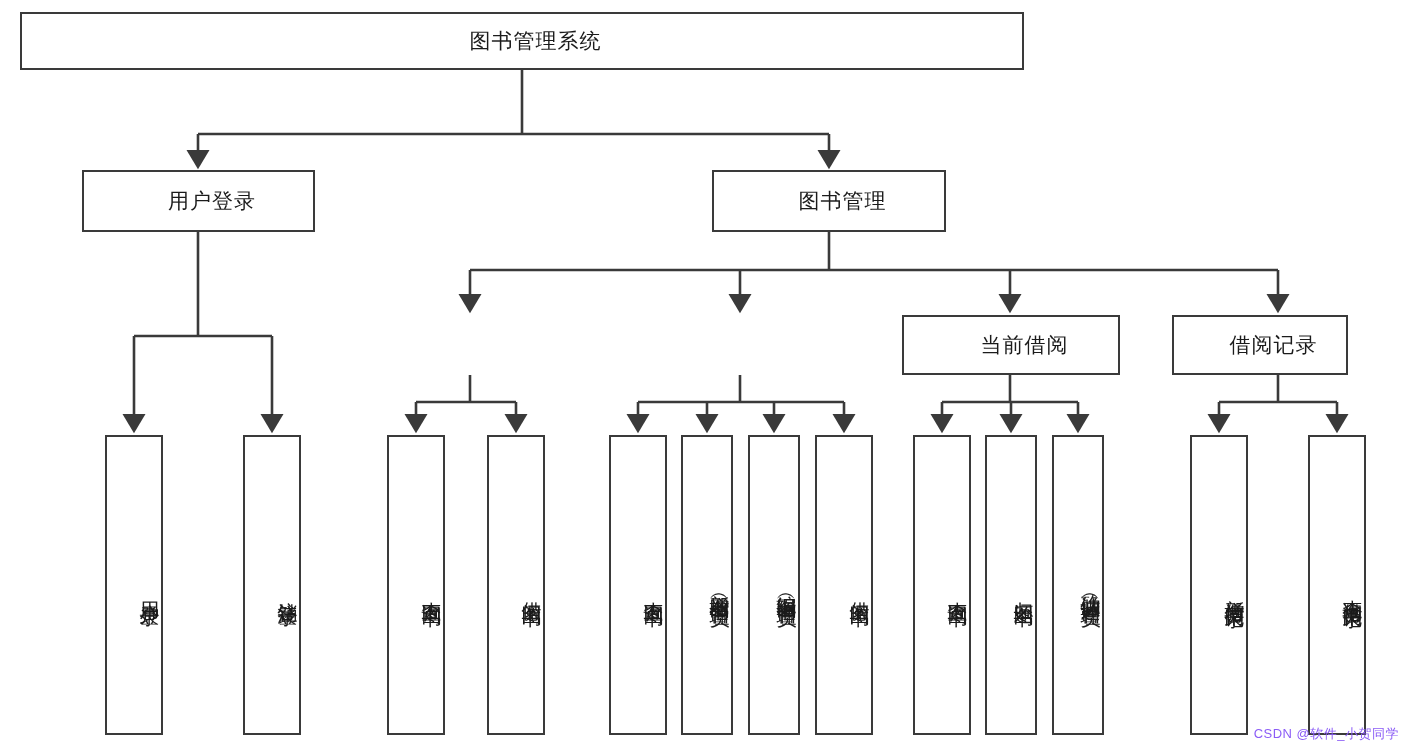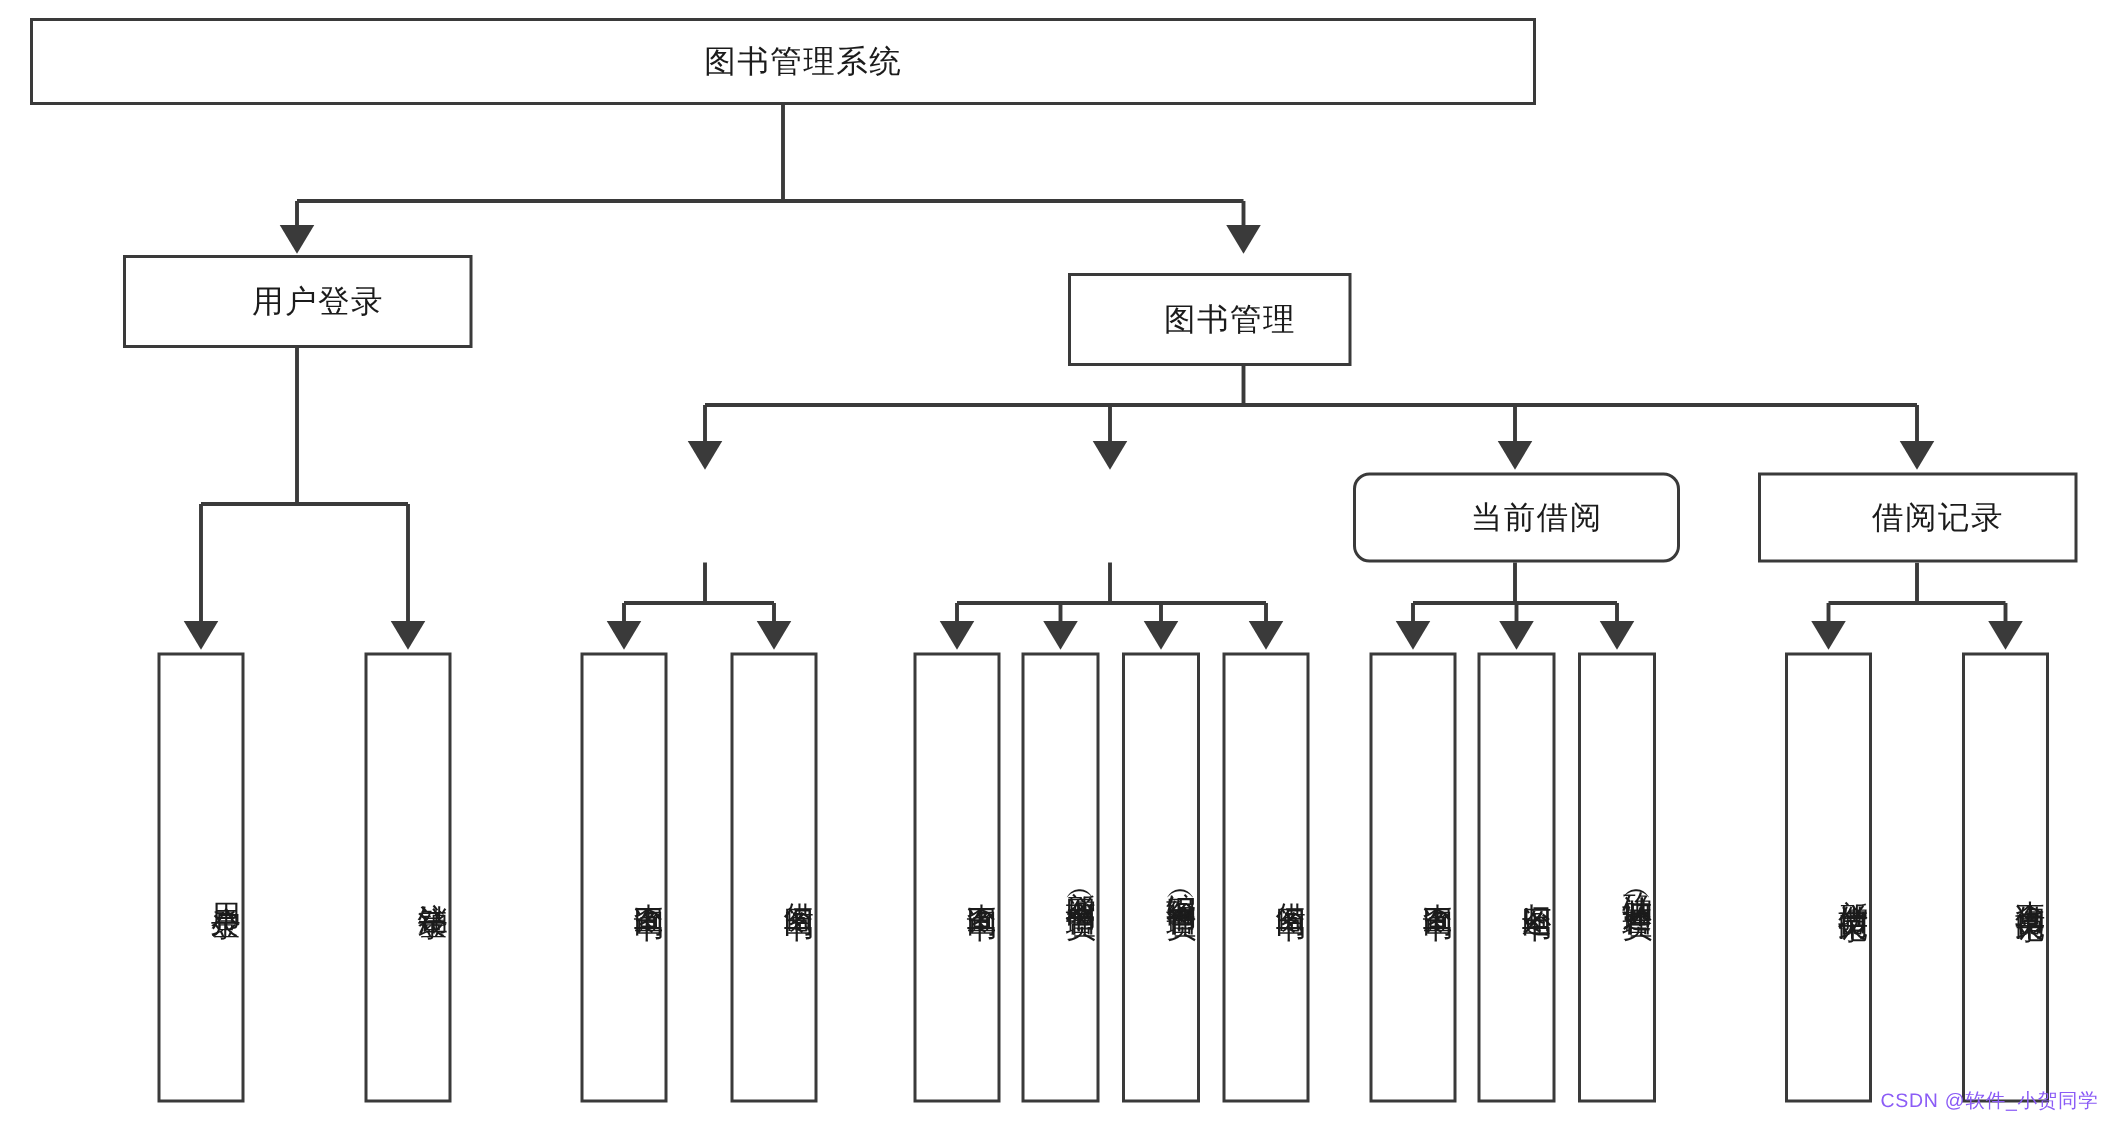--- a/index.html
+++ b/index.html
@@ -66,24 +66,24 @@
       <path d="M1278,375 L1278,402"></path>
       <path d="M1219,402 L1337,402"></path>
       <path d="M1219,402 L1219,422" marker-end="url(#arrow)"></path>
       <path d="M1337,402 L1337,422" marker-end="url(#arrow)"></path>
     </g>
   </svg>
 
   <div class="node h" style="left: 20px; top: 12px; width: 1004px; height: 58px;">图书管理系统</div>
 
   <div class="node h" style="left: 82px; top: 170px; width: 233px; height: 62px;">用户登录</div>
-  <div class="node h" style="left: 712px; top: 170px; width: 189px; height: 62px; margin-top: 12px;">图书管理</div>
+  <div class="node h" style="left: 712px; top: 170px; width: 234px; height: 62px;">图书管理</div>
 
-  <div class="node h" style="left: 902px; top: 315px; width: 218px; height: 60px; border-radius: 11px;">当前借阅</div>
-  <div class="node h" style="left: 1172px; top: 315px; width: 213px; height: 60px;">借阅记录</div>
+  <div class="node h" style="left: 902px; top: 315px; width: 218px; height: 60px;">当前借阅</div>
+  <div class="node h" style="left: 1172px; top: 315px; width: 176px; height: 60px;">借阅记录</div>
 
   <div class="node v" style="left: 105px; top: 435px; width: 58px; height: 300px;">用户登录</div>
   <div class="node v" style="left: 243px; top: 435px; width: 58px; height: 300px;">注销登录</div>
   <div class="node v" style="left: 387px; top: 435px; width: 58px; height: 300px;">查询图书</div>
   <div class="node v" style="left: 487px; top: 435px; width: 58px; height: 300px;">借阅图书</div>
   <div class="node v" style="left: 609px; top: 435px; width: 58px; height: 300px;">查询图书</div>
   <div class="node v tall" style="left: 681px; top: 435px; width: 52px; height: 300px;">新增图书（管理员）</div>
   <div class="node v tall" style="left: 748px; top: 435px; width: 52px; height: 300px;">编辑图书（管理员）</div>
   <div class="node v" style="left: 815px; top: 435px; width: 58px; height: 300px;">借阅图书</div>
   <div class="node v" style="left: 913px; top: 435px; width: 58px; height: 300px;">查询图书</div>

